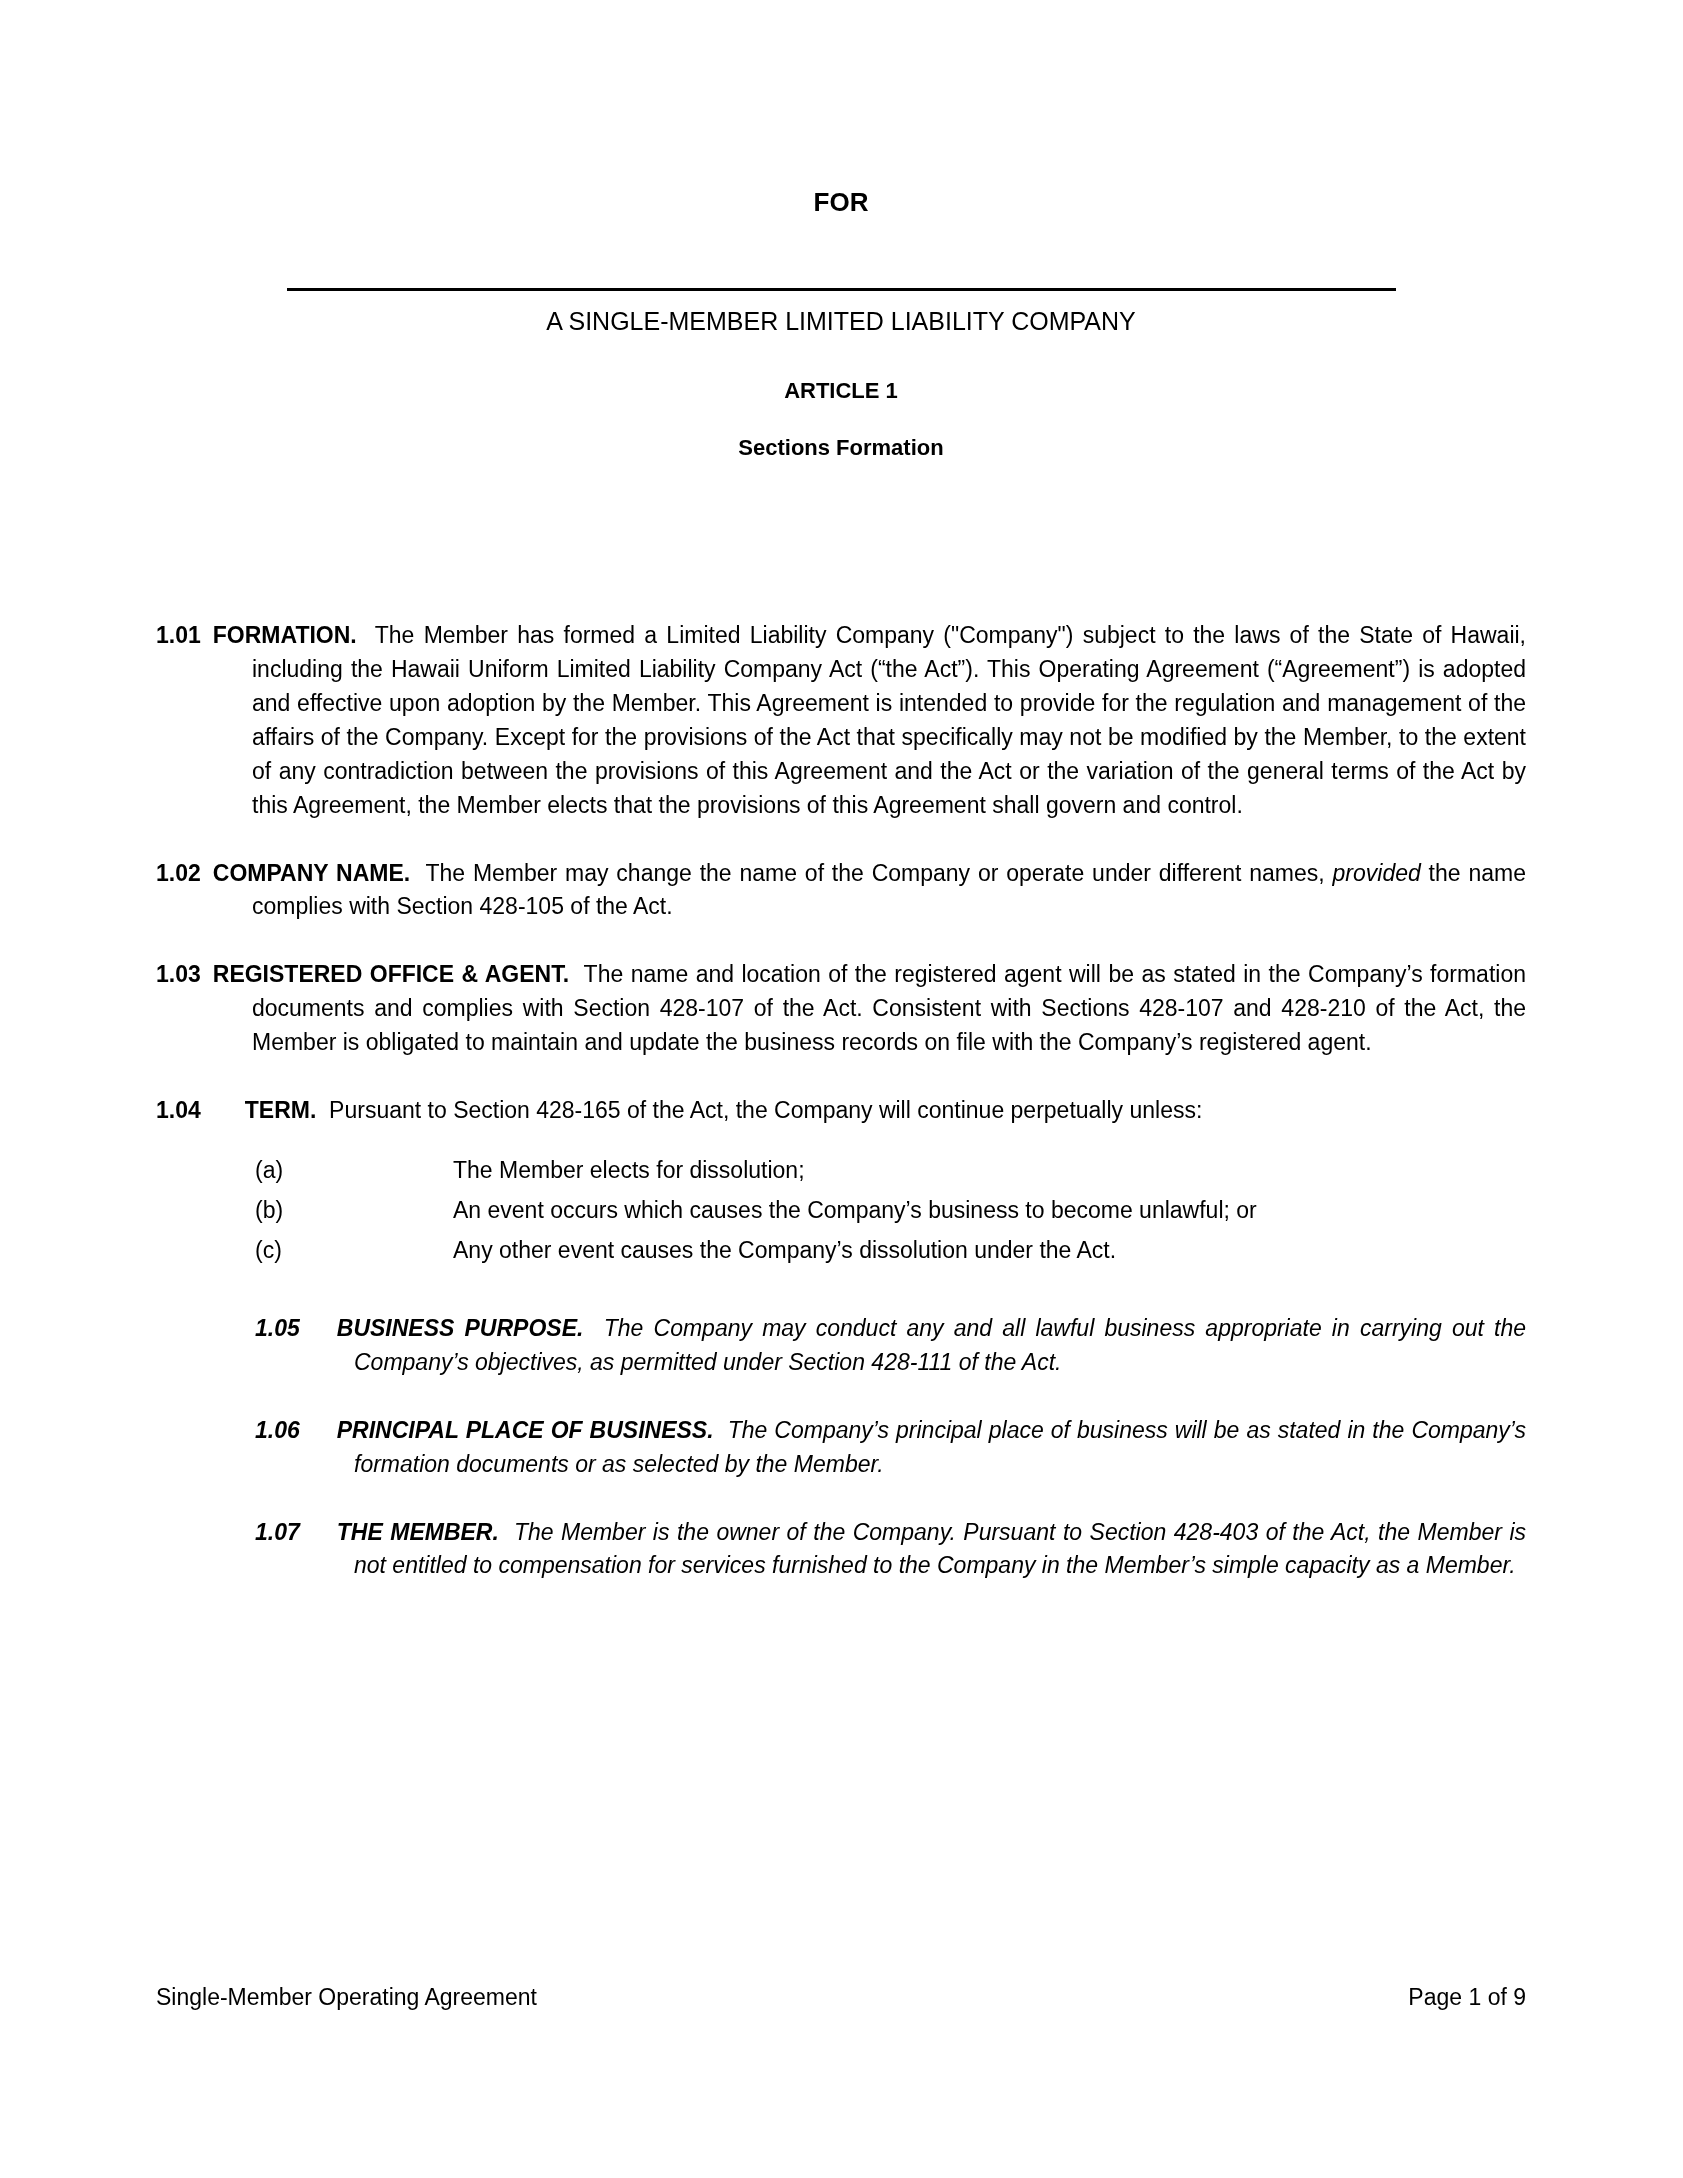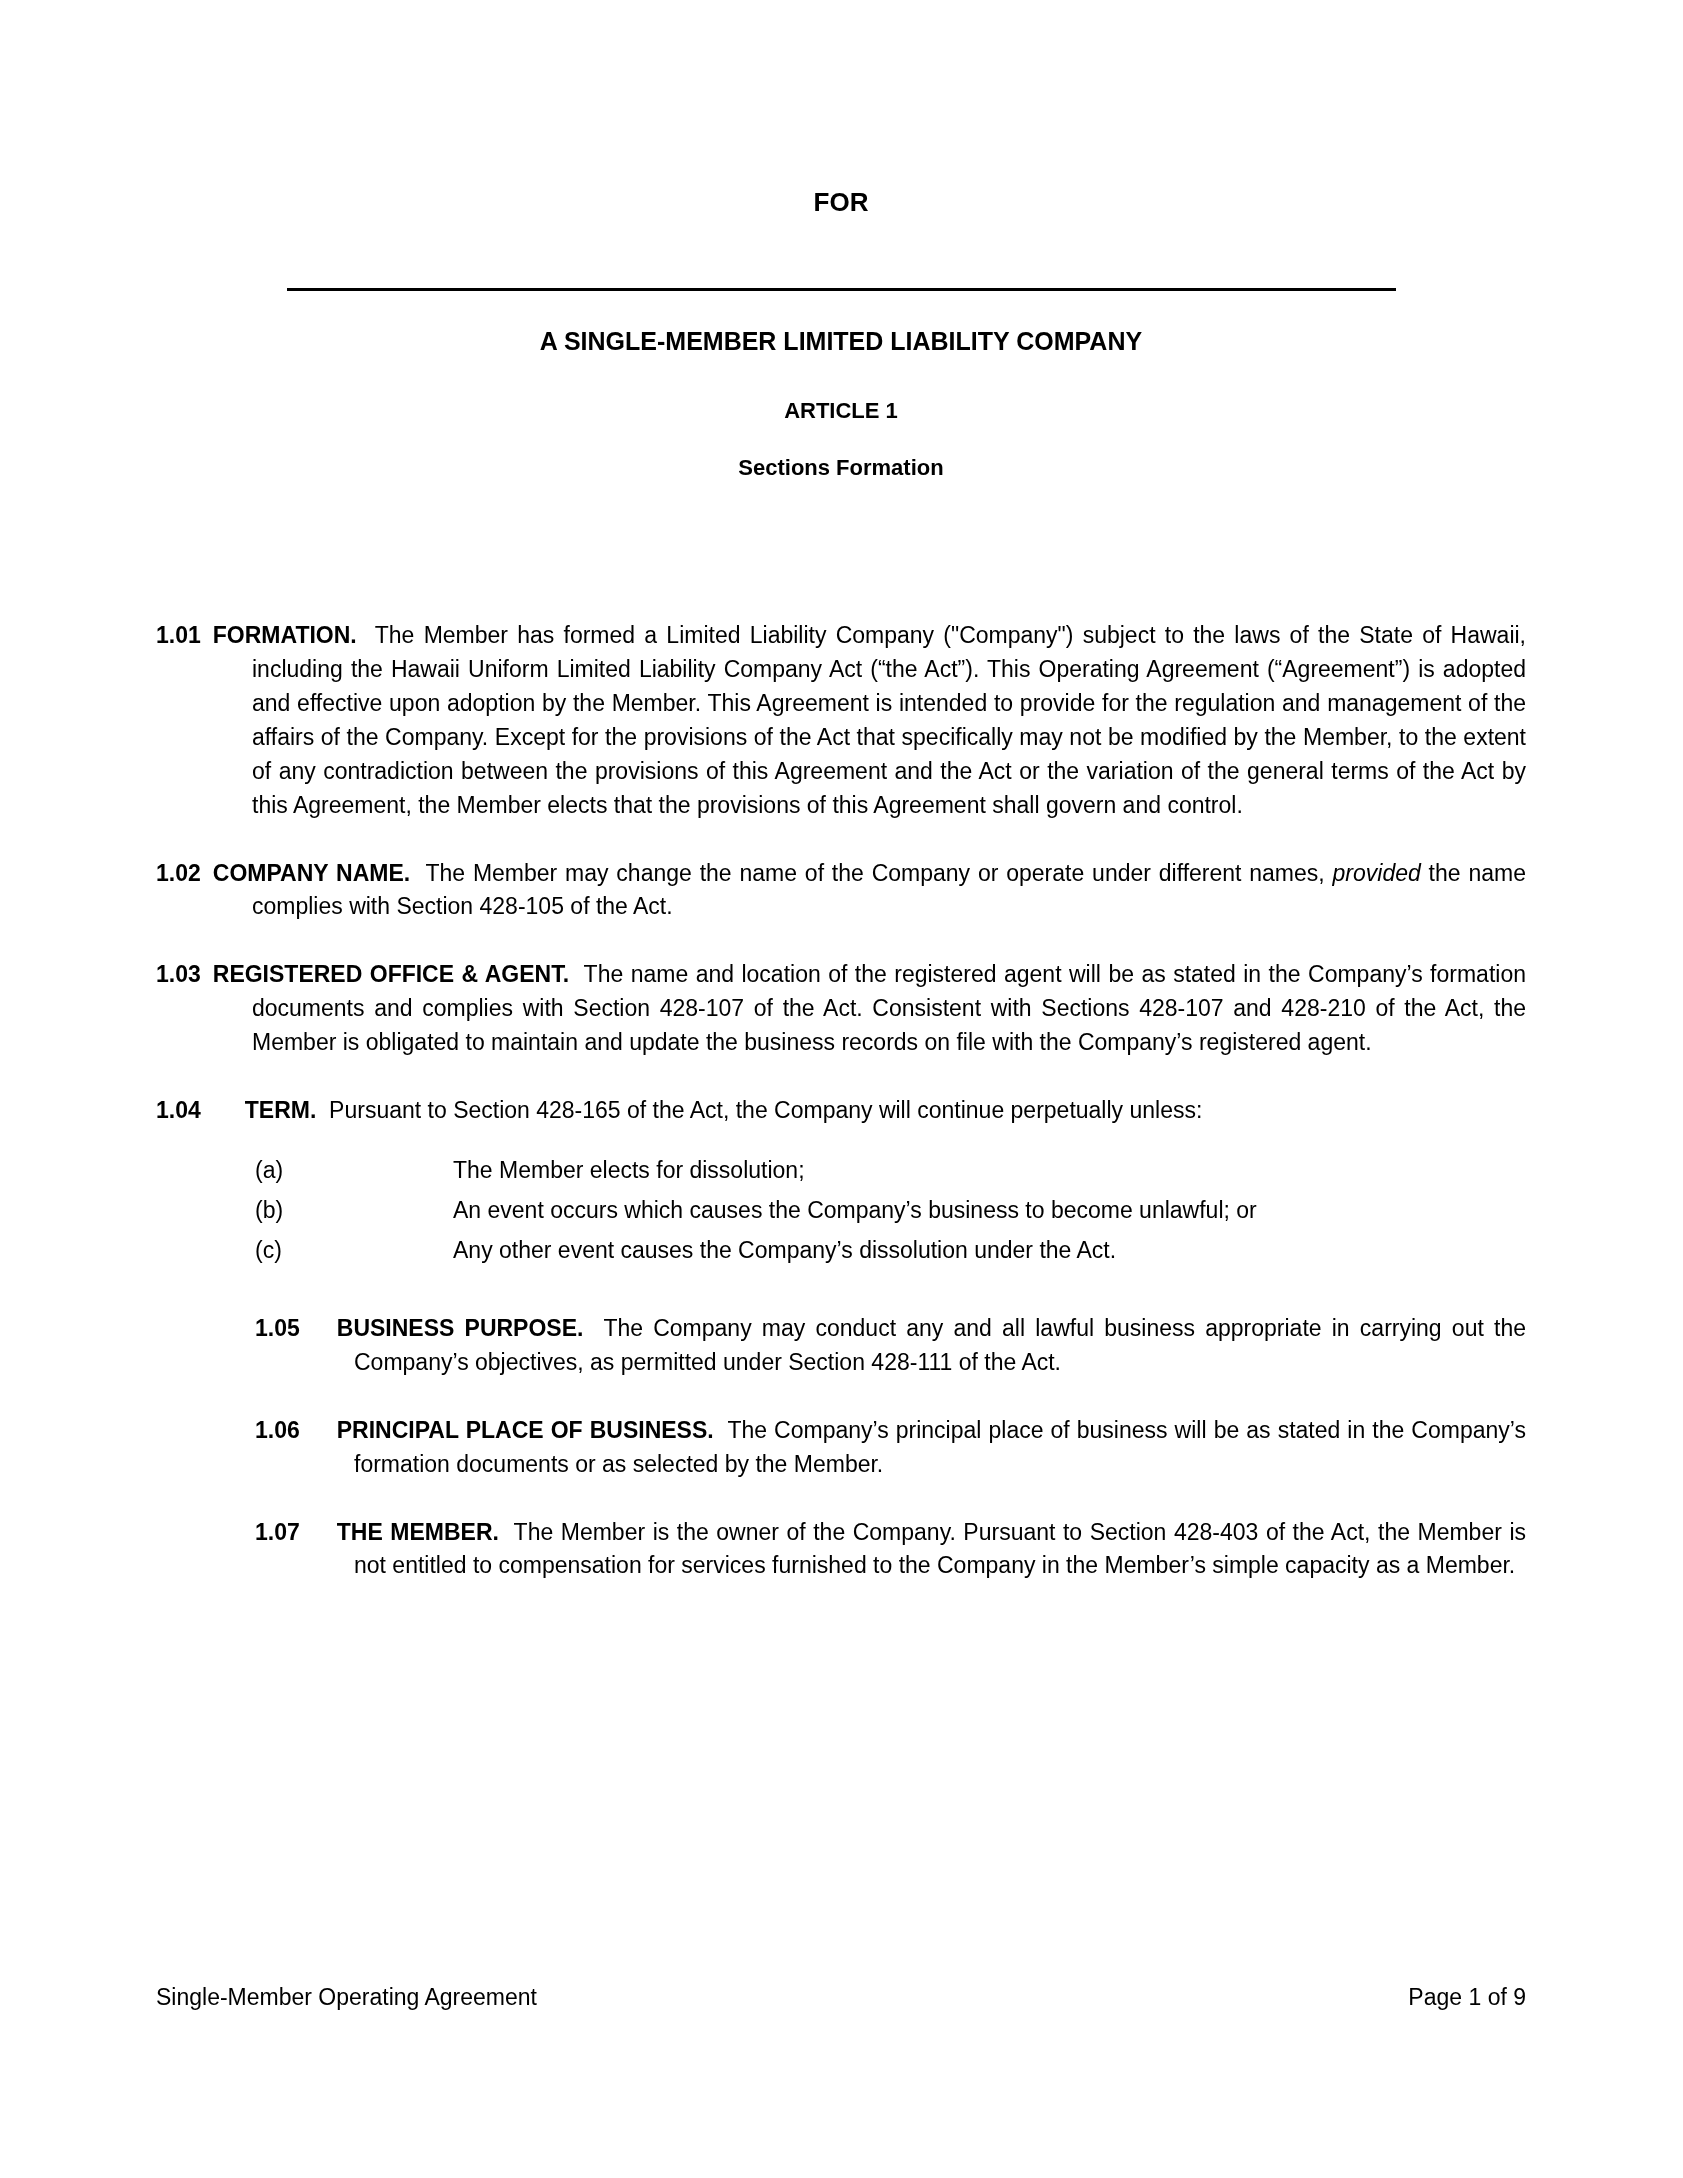--- a/index.html
+++ b/index.html
@@ -48,24 +48,24 @@
     display: flex;
     justify-content: center;
   }
   .fill-rule {
     width: 1109px;
     height: 0;
     border-bottom: 3px solid #000;
   }
   .doc-subtitle {
     font-size: 25px;
-    font-weight: bold;
-    line-height: 1.0;
-    margin: 0;
-    padding-top: 38px;
+    font-weight: normal;
+    line-height: 1.0;
+    margin: 0;
+    padding-top: 18px;
   }
   .article-heading {
     font-size: 22px;
     font-weight: bold;
     line-height: 1.0;
     margin: 0;
     padding-top: 46px;
   }
   .article-subheading {
     font-size: 22px;
@@ -94,20 +94,21 @@
   
   .clause.lvl1 {
     padding-left: 96px;
     text-indent: -96px;
   }
   
   .clause.lvl2 {
     margin-left: 99px;
     padding-left: 99px;
     text-indent: -99px;
+    font-style: italic;
   }
   .clause .num {
     font-weight: bold;
   }
   .clause .label {
     font-weight: bold;
   }
   .clause em {
     font-style: italic;
     margin-top: 36px;

